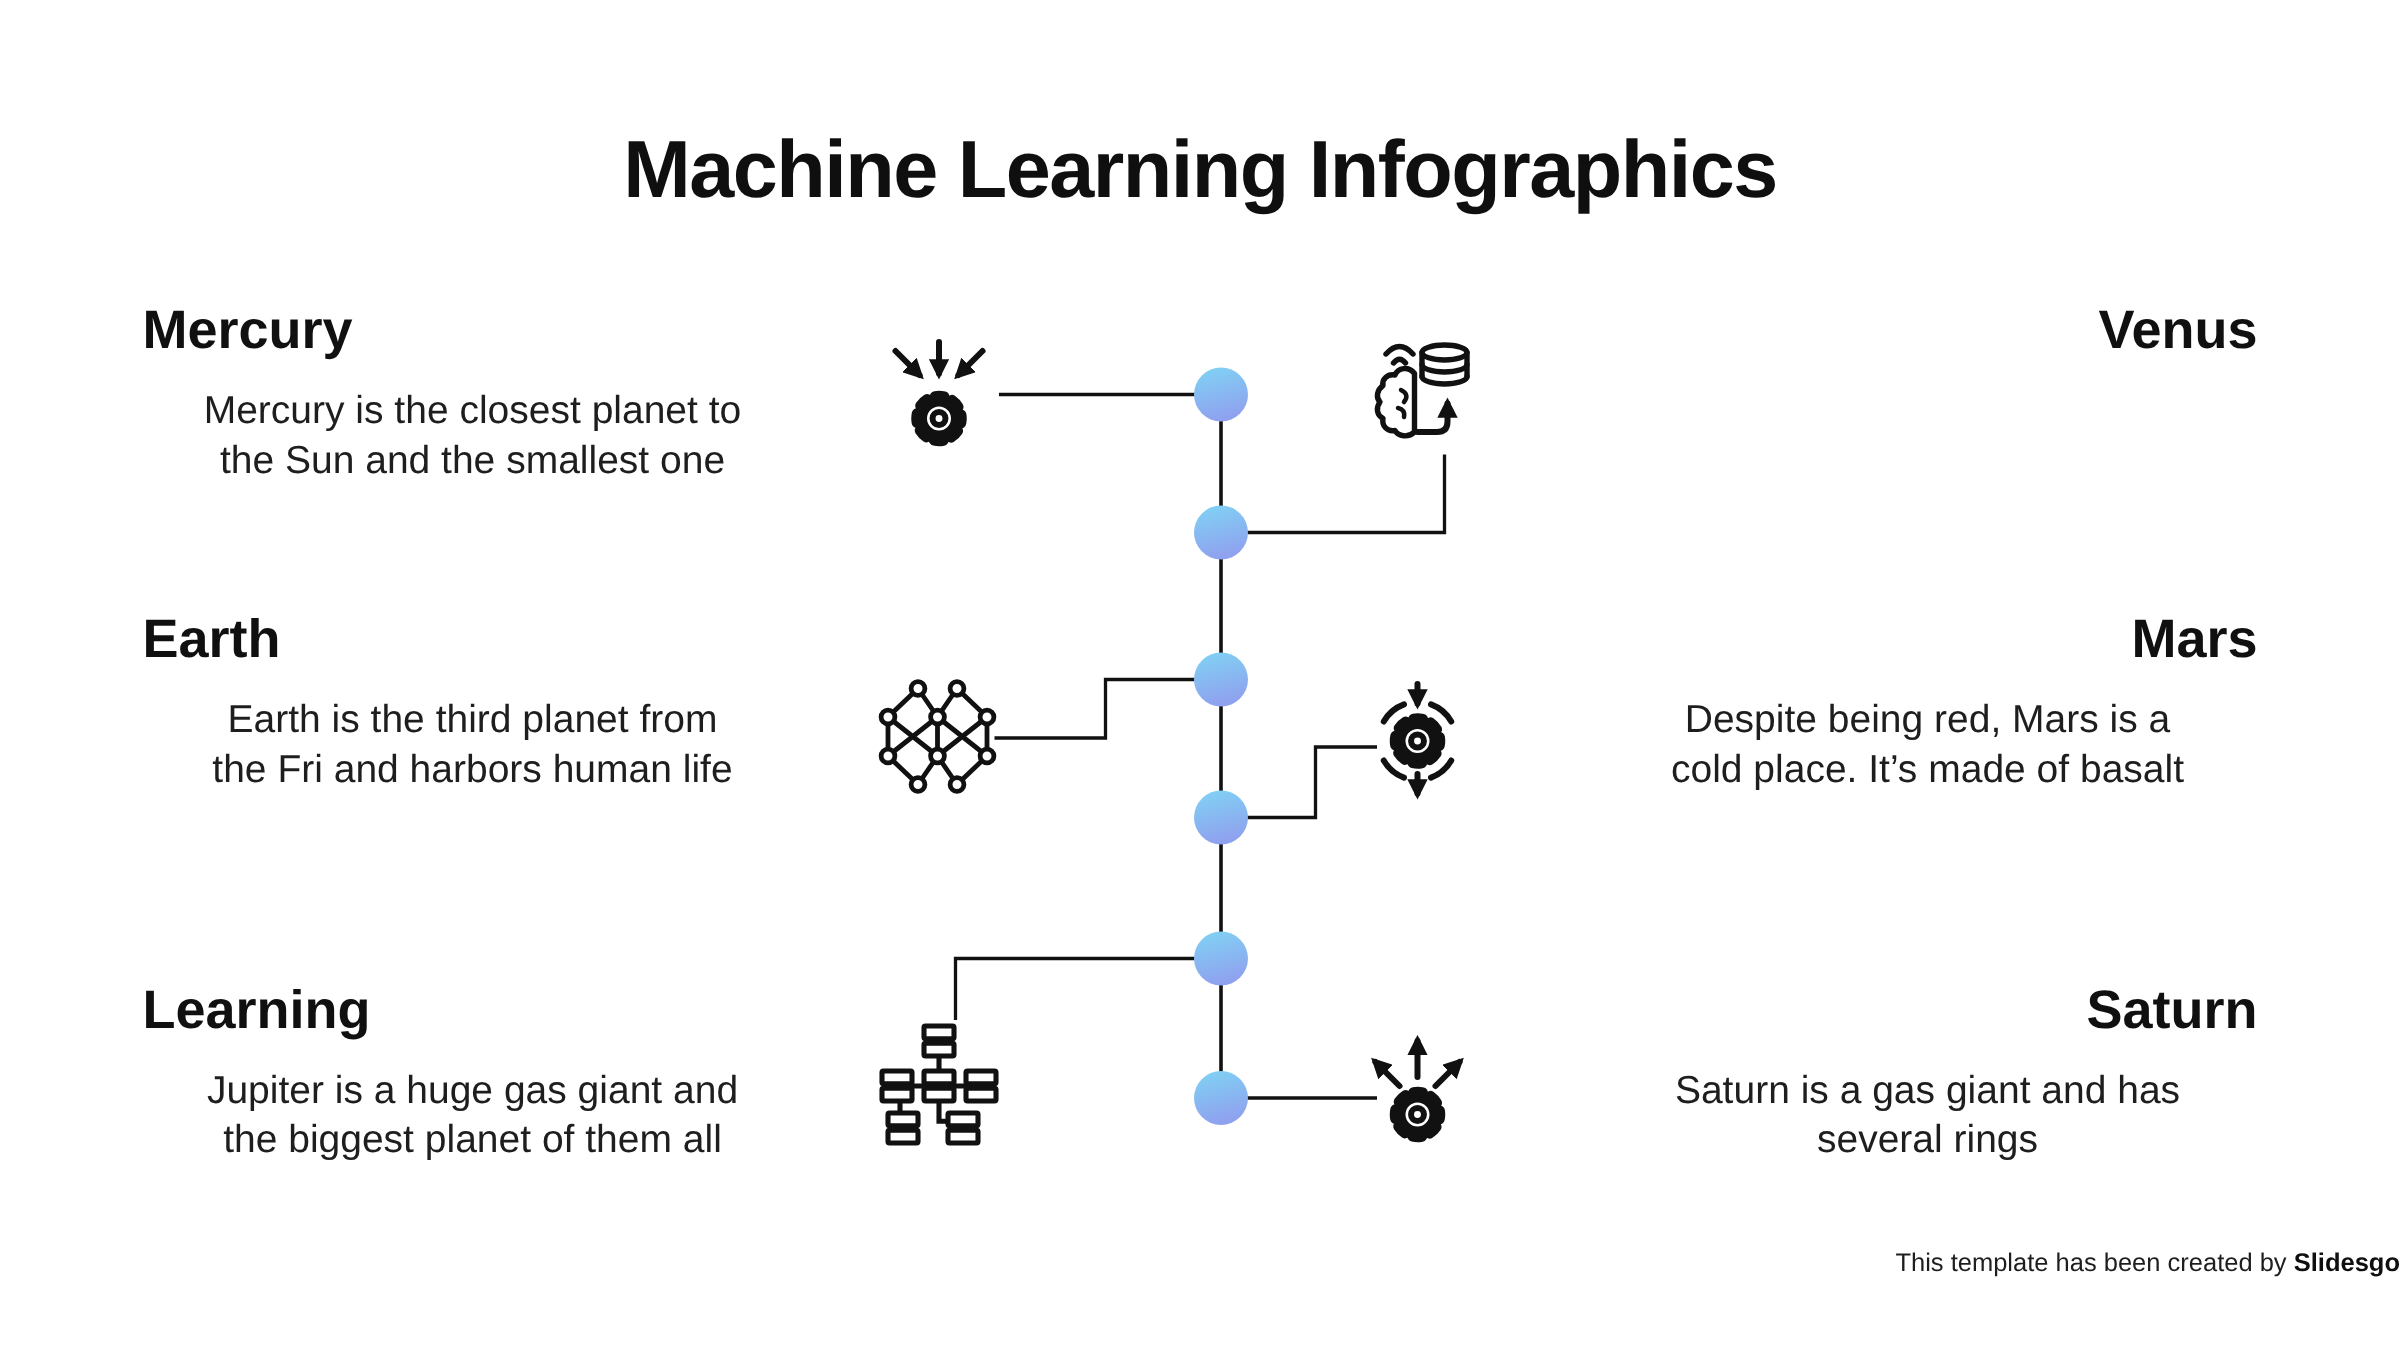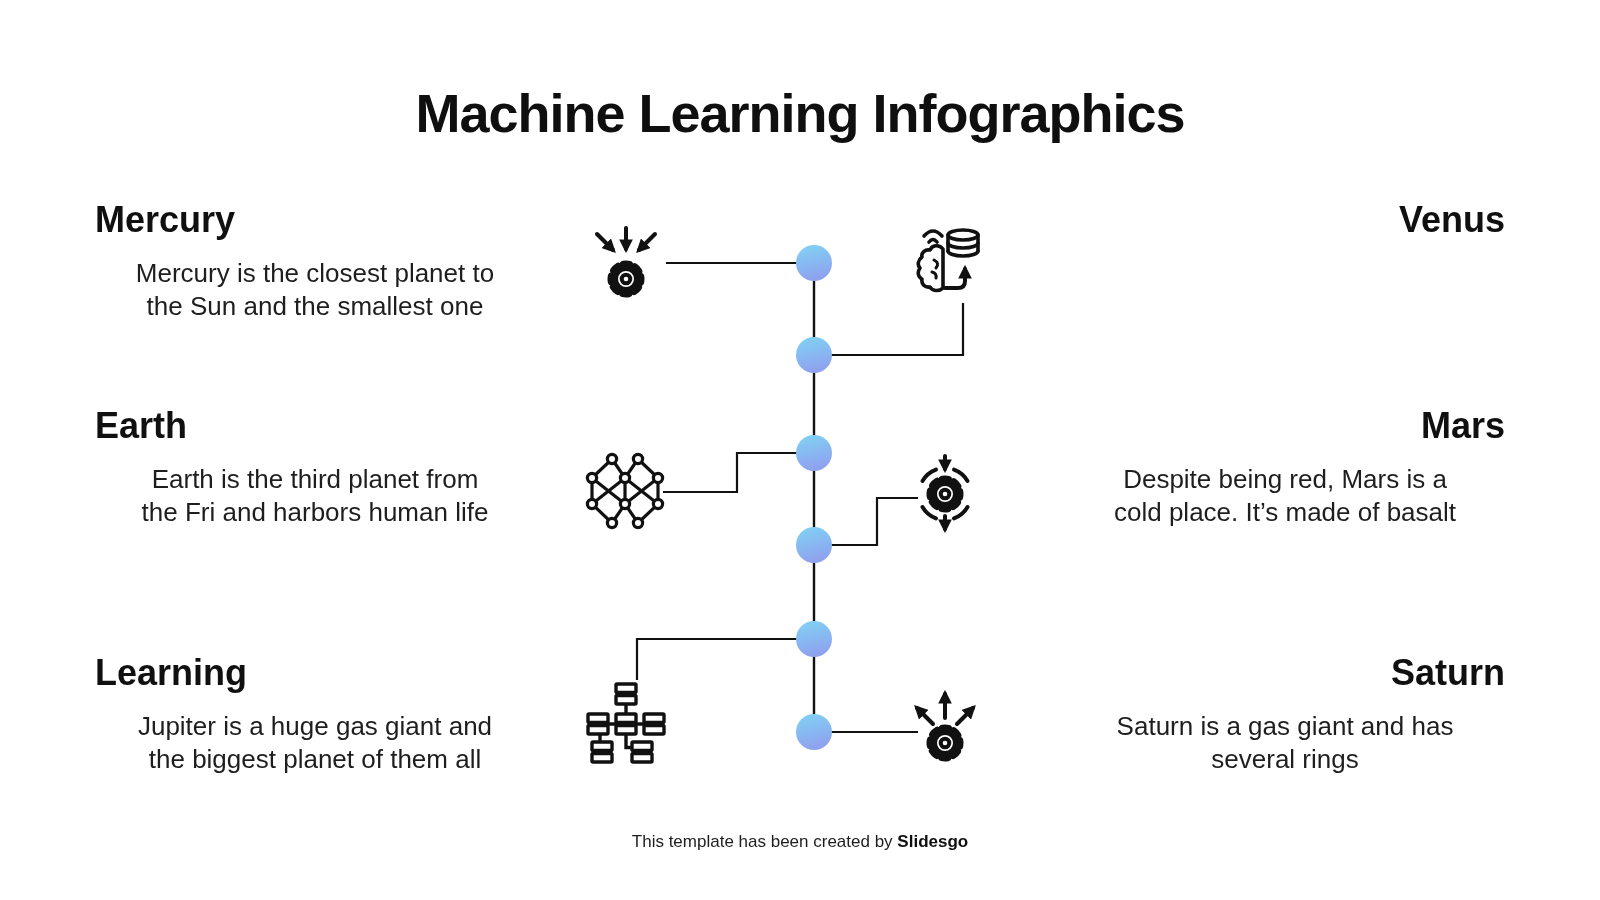--- a/index.html
+++ b/index.html
@@ -17,21 +17,21 @@
   .planet p{margin:16px 0 0 0;font-size:26px;line-height:33px;color:#1e1e1e;white-space:pre-line;text-align:center;}
   .planet.left{left:95px;text-align:left;}
   .planet.right{left:1065px;text-align:right;}
   .row1{top:198px;}
   .row2{top:404px;}
   .row3{top:651px;}
 
   .diagram{position:absolute;left:555px;top:195px;}
 
   .footer{
-    position:absolute;top:832px;left:0;width:1600px;text-align:center;
+    position:absolute;top:832px;left:0;width:1600px;text-align:right;
     font-size:17px;color:#1e1e1e;
   }
   .footer .brand{font-weight:700;color:#0f0f0f;}
 </style>
 </head>
 <body>
 
 <div class="slide">
 
   <h1 class="title">Machine Learning Infographics</h1>

